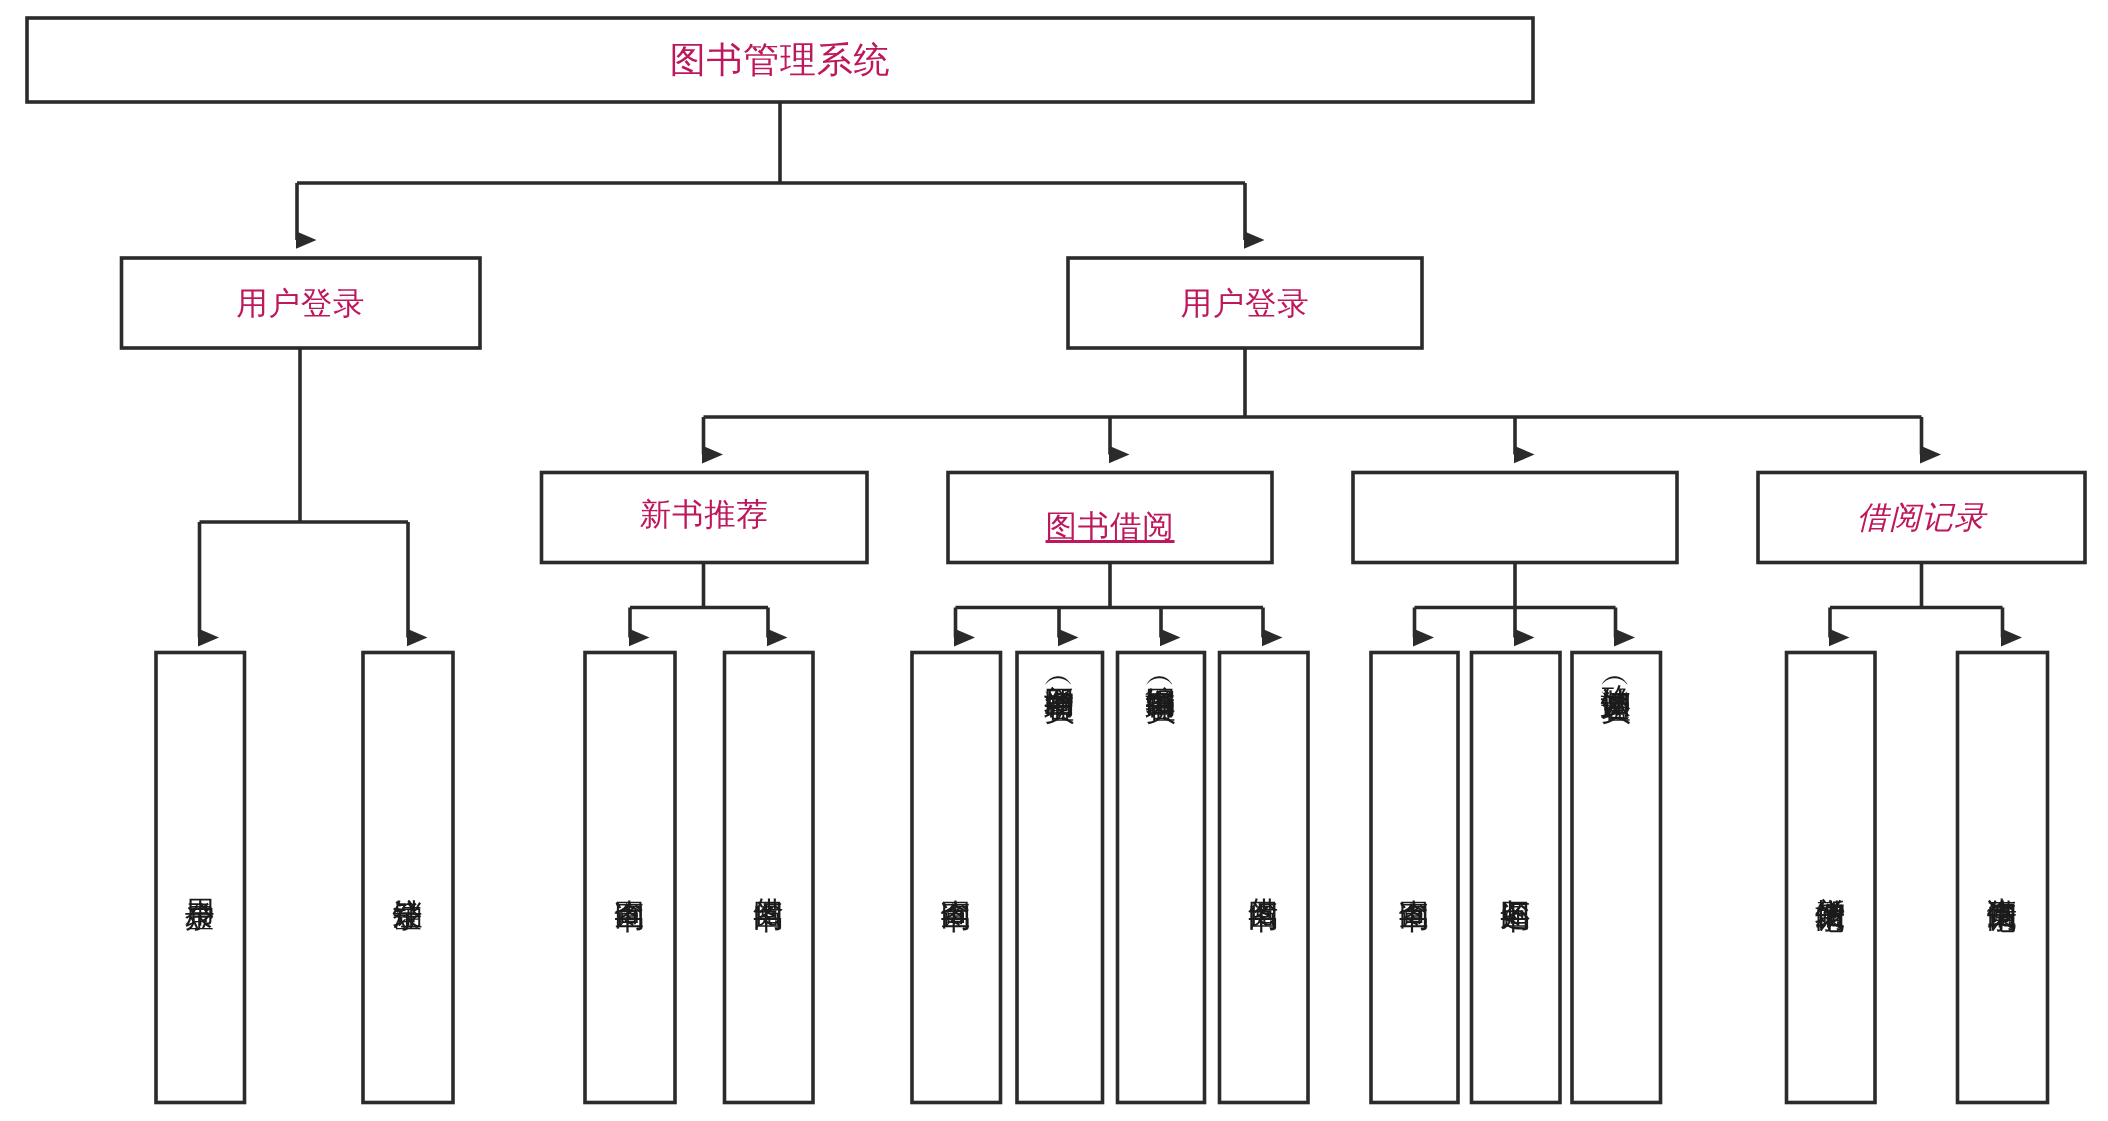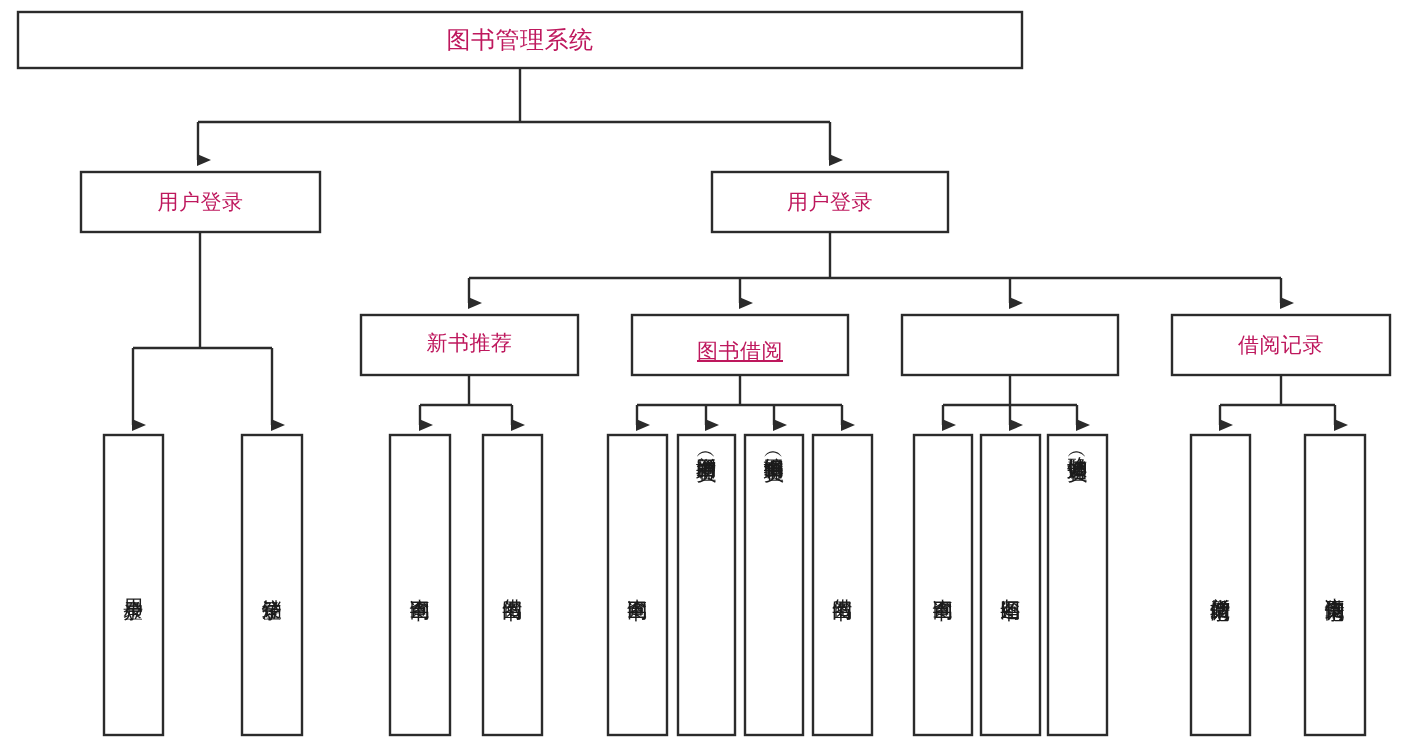--- a/index.html
+++ b/index.html
@@ -171,21 +171,21 @@
     <rect class="node-rect" x="1305" y="435" width="60" height="300"></rect>
   </svg>
 
   <div class="node-label-h" style="left:18px;  top:12px;  width:1004px; height:56px; font-size:24px;">图书管理系统</div>
 
   <div class="node-label-h" style="left:81px;  top:172px; width:239px; height:60px;">用户登录</div>
   <div class="node-label-h" style="left:712px; top:172px; width:236px; height:60px;">用户登录</div>
 
   <div class="node-label-h" style="left:361px;  top:315px; width:217px; height:56px;">新书推荐</div>
   <div class="node-label-h" style="left:632px;  top:315px; width:216px; height:72px;text-decoration:underline;">图书借阅</div>
-  <div class="node-label-h" style="left:1172px; top:315px; width:218px; height:60px;">借阅记录</div>
+  <div class="node-label-h" style="left:1172px; top:315px; width:218px; height:60px;font-style:italic;">借阅记录</div>
 
   <div class="node-label-v" style="left:104px; top:435px; width:59px; height:300px;">
     <span>用户登录</span>
   </div>
   <div class="node-label-v" style="left:242px; top:435px; width:60px; height:300px;">
     <span>注销登录</span>
   </div>
   <div class="node-label-v" style="left:390px; top:435px; width:60px; height:300px;">
     <span>查询图书</span>
   </div>

